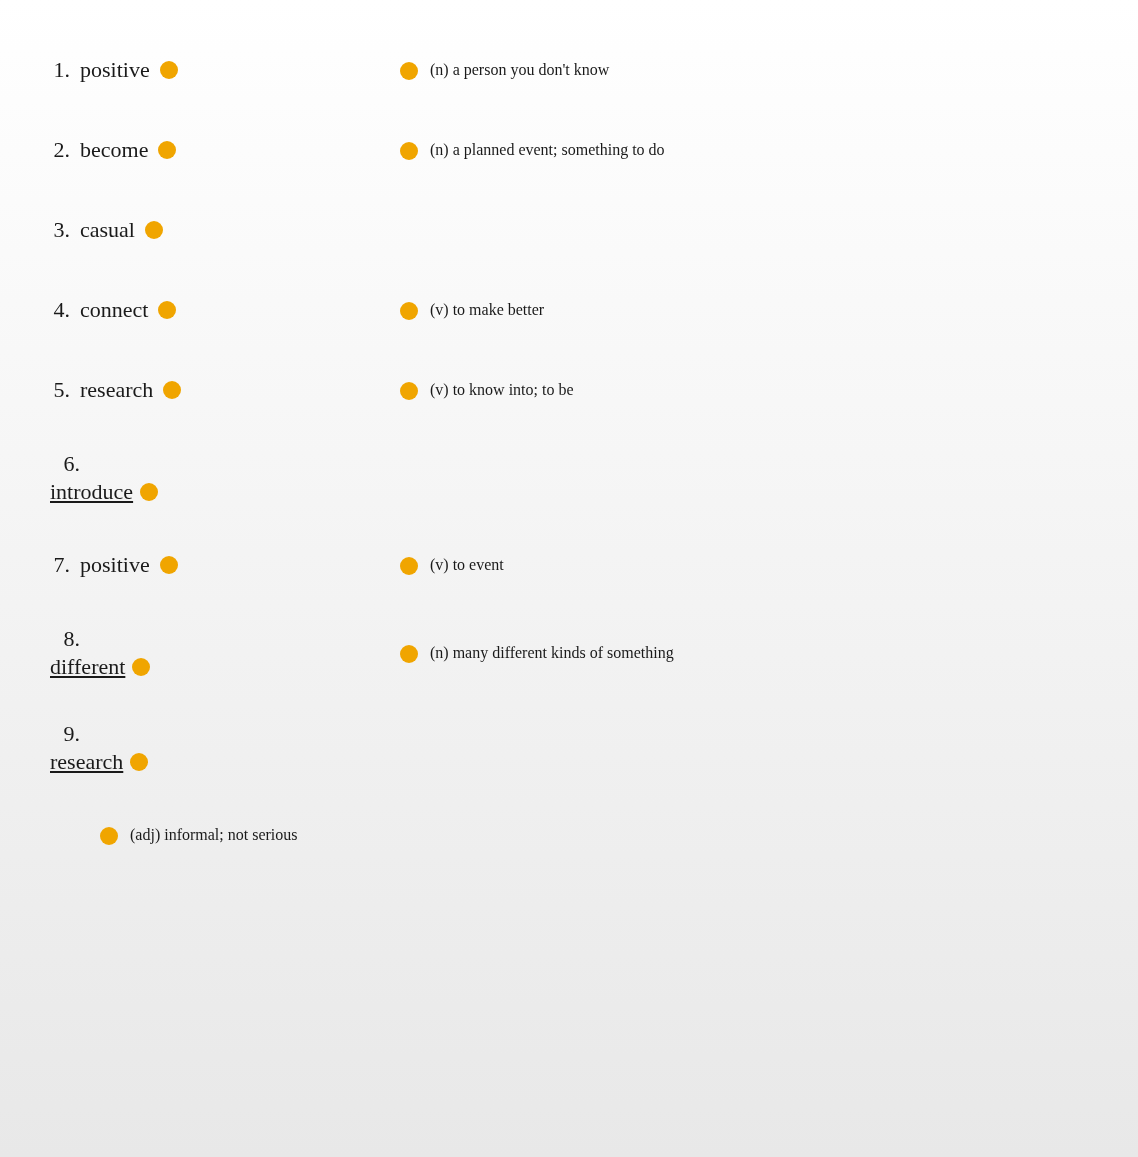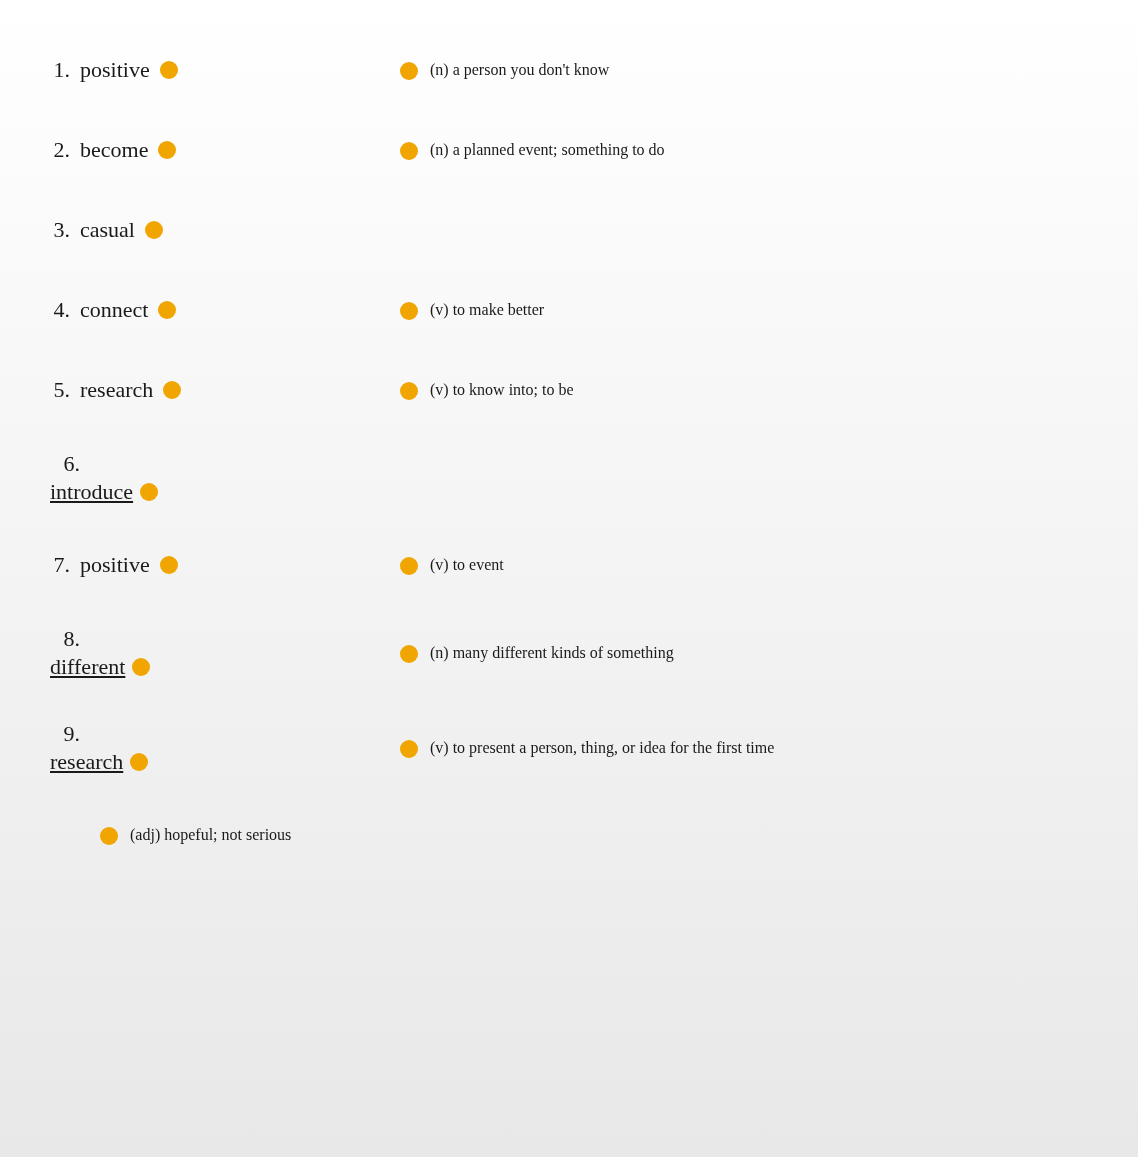--- a/index.html
+++ b/index.html
@@ -202,24 +202,20 @@
     <div class="row two-line">
       <div class="left-col stacked">
         <div class="num-line">
           <span class="left-number">9.</span>
         </div>
         <div class="word-line">
           <span class="word-text">research</span>
           <span class="dot"></span>
         </div>
       </div>
-      <div class="right-col">
-        <span class="dot"></span>
-        <span class="definition-text">(v) to present a person, thing, or idea for the first time</span>
-      </div>
-    </div>
-    <div class="row">
-      <div class="right-col">
-        <span class="dot"></span>
-        <span class="definition-text">(adj) hopeful; not serious</span>
+    </div>
+    <div class="row">
+      <div class="right-col">
+        <span class="dot"></span>
+        <span class="definition-text">(adj) informal; not serious</span>
       </div>
     </div>
   </div>
 
 </body></html>

